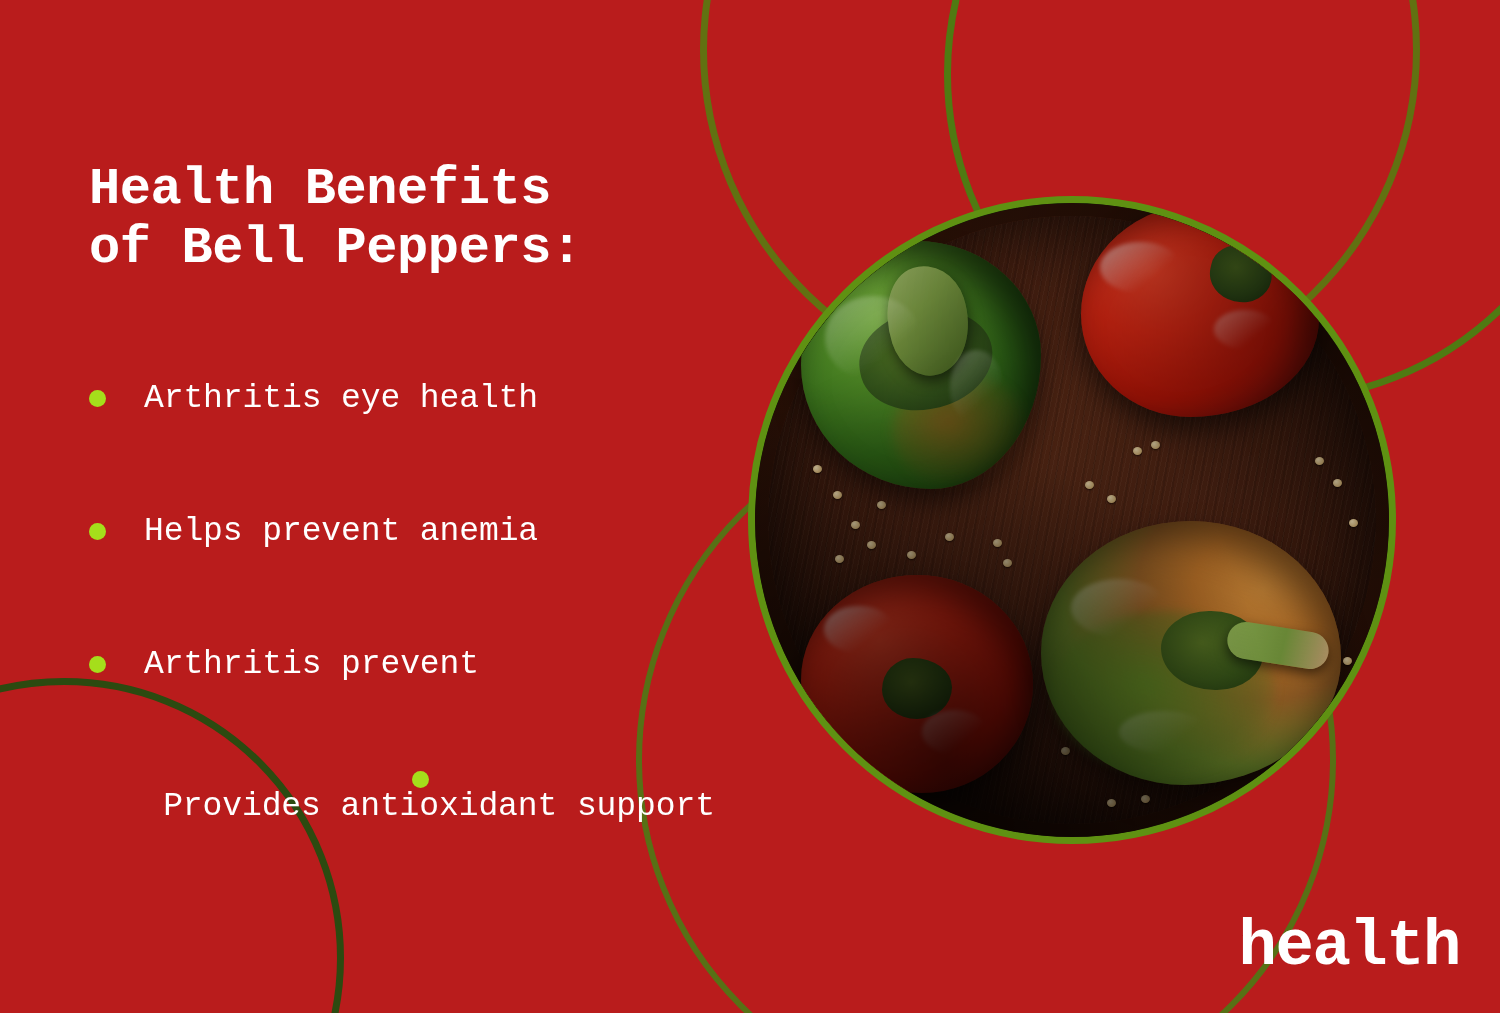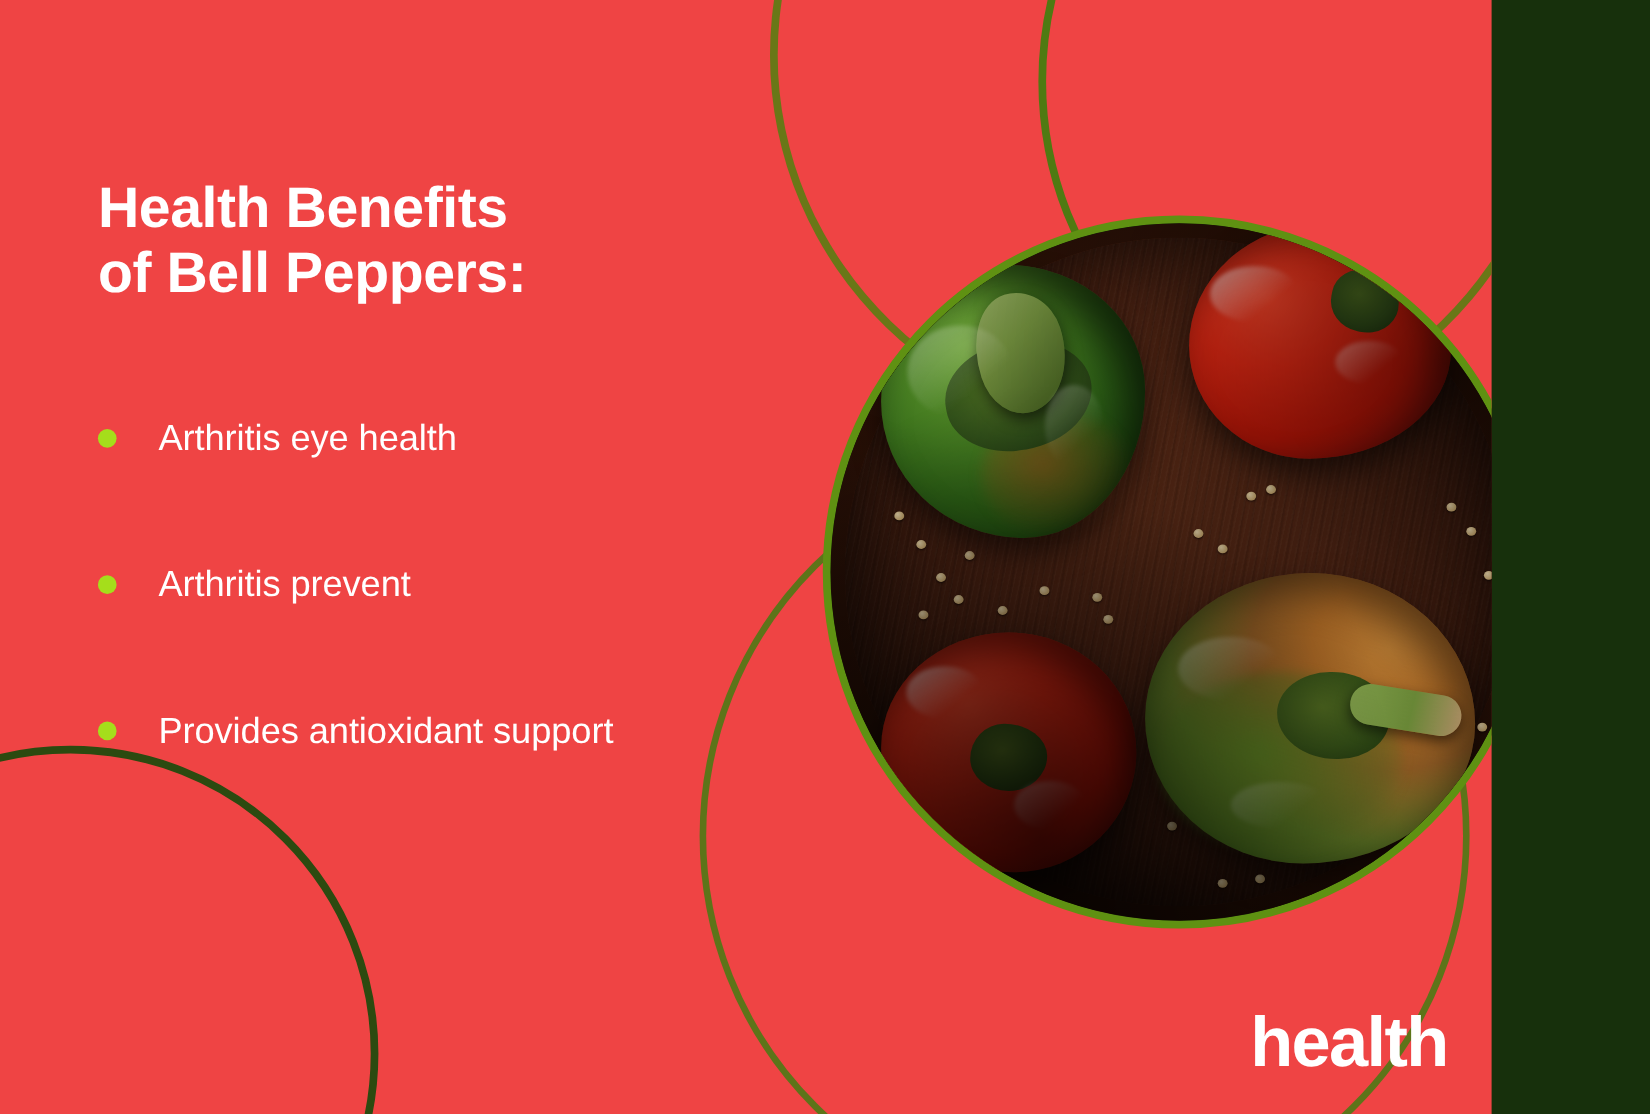--- a/index.html
+++ b/index.html
@@ -5,23 +5,23 @@
   * { margin:0; padding:0; box-sizing:border-box; }
 
   html, body {
     width:1500px; height:1013px;
     overflow:hidden;
     background:#17300c;
   }
 
   .canvas {
     position:relative;
-    width:1356px; height:1013px;
-    background:#ef4444;
-    font-family:Liberation Sans, sans-serif;
+    width:1500px; height:1013px;
+    background:#b91c1c;
+    font-family:Liberation Mono, monospace;
     overflow:hidden;
   }
 
   
   .deco-ring {
     position:absolute;
     border-radius:50%;
     border-style:solid;
     pointer-events:none;
   }
@@ -238,21 +238,21 @@
     width:700px;
     list-style:none;
   }
   .benefit {
     position:relative;
     display:flex;
     align-items:center;
     height:52px;
     margin-bottom:81px;
   }
-  .benefit:last-child { margin-bottom:0; }
+  .benefit:last-child { margin-bottom:0;flex-direction:column; }
   .bullet {
     flex:0 0 auto;
     width:17px; height:17px;
     border-radius:50%;
     background:#a5de1b;
     margin-right:38px;
   }
   .benefit-text {
     color:#ffffff;
     font-size:33px;
@@ -351,20 +351,24 @@
   <div class="title">Health Benefits
 of Bell Peppers:</div>
 
   <ul class="benefits">
     <li class="benefit">
       <span class="bullet"></span>
       <span class="benefit-text">Arthritis eye health</span>
     </li>
     <li class="benefit">
       <span class="bullet"></span>
+      <span class="benefit-text">Helps prevent anemia</span>
+    </li>
+    <li class="benefit">
+      <span class="bullet"></span>
       <span class="benefit-text">Arthritis prevent</span>
     </li>
     <li class="benefit">
       <span class="bullet"></span>
       <span class="benefit-text">Provides antioxidant support</span>
     </li>
   </ul>
 
   <div class="brand">health</div>
 

